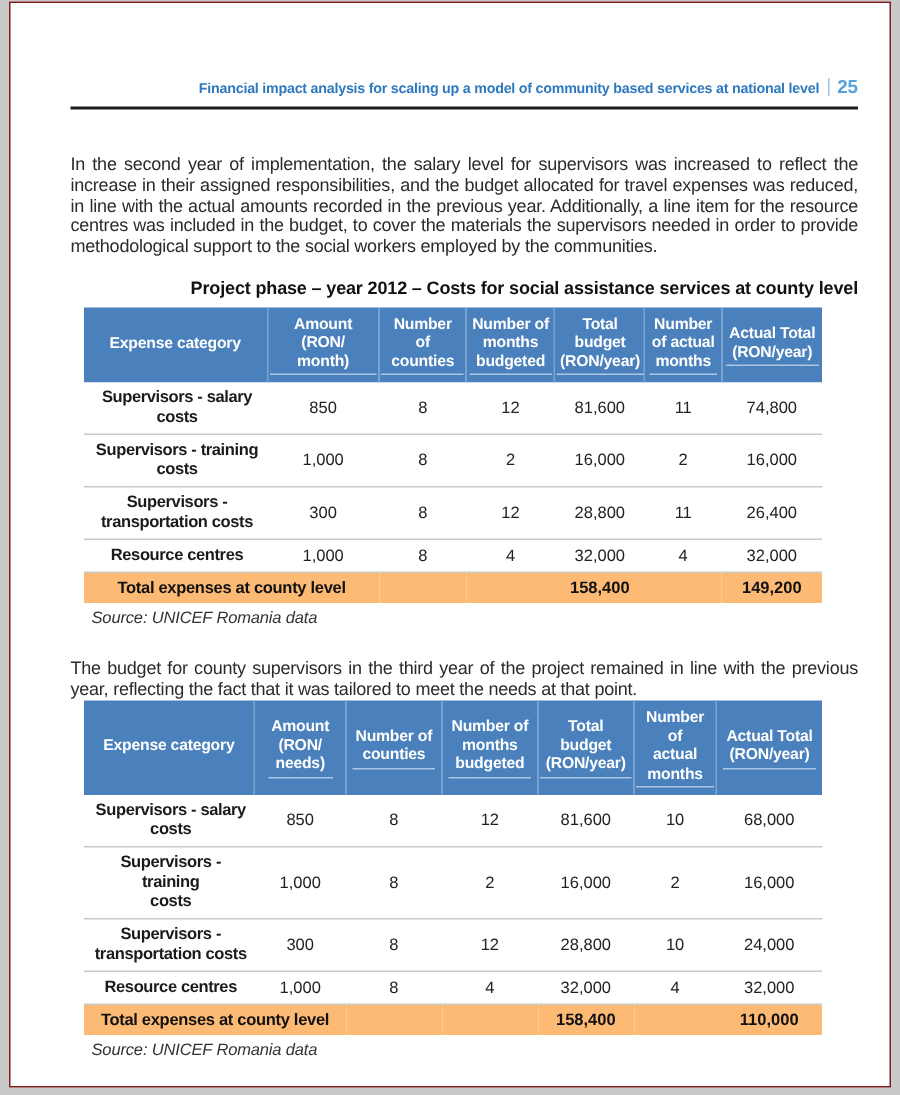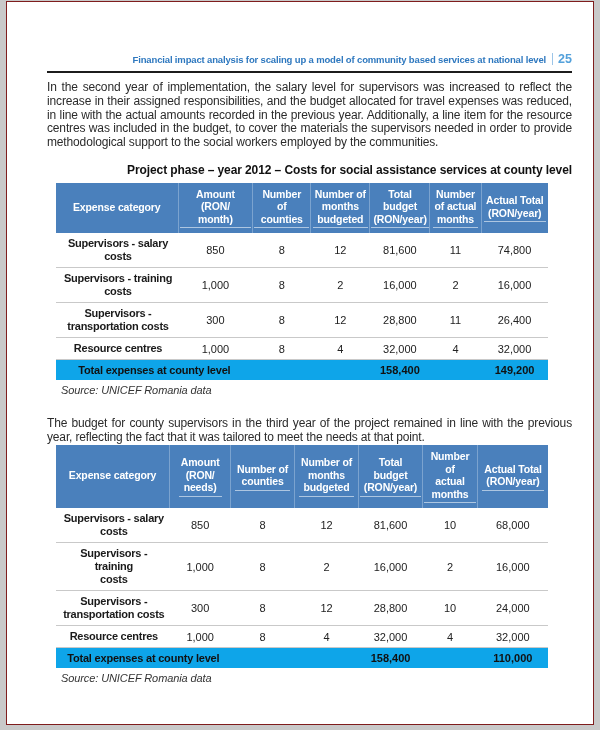--- a/index.html
+++ b/index.html
@@ -17,40 +17,40 @@
     border: 1px solid #7f1d1d;
     padding: 0 21px 0 40px;
   }
   .running-header { margin-top: 49px; text-align: right; line-height: 14px; white-space: nowrap; }
   .rh-title { color: #2e78bf; font-weight: bold; font-size: 9.5px; letter-spacing: -0.15px; }
   .rh-sep { display: inline-block; width: 1px; height: 12px; background: #9cc5e8; margin: 0 5px 0 6px; vertical-align: -2px; }
   .rh-num { color: #54a1db; font-weight: bold; font-size: 12.5px; }
   .rule { height: 2px; background: #1c1c1c; margin-top: 4px; }
   .para {
     font-size: 12px; line-height: 13.8px; text-align: justify;
-    color: #2b2b2b; letter-spacing: -0.15px; margin: 8px 0 0 0;
+    color: #2b2b2b; letter-spacing: -0.15px; margin: 30px 0 0 0;
   }
   .para.second { margin-top: 21px; }
   .tbl-title { font-size: 12px; font-weight: bold; color: #111; margin: 13px 0 6px 0; letter-spacing: -0.1px; text-align: right; }
   table { border-collapse: collapse; table-layout: fixed; width: 492px; margin-left: 9px; }
   thead th {
     background: #4a80bc; color: #ffffff; font-size: 10.5px; font-weight: bold;
     text-align: center; vertical-align: middle; padding: 5px 1px;
     line-height: 12.5px; letter-spacing: -0.15px;
   }
   thead th + th { border-left: 1px solid #7ba3cf; }
   thead th .thu { display: inline-block; white-space: pre-line; padding: 0 2px 2px 2px; }
   thead th .thu.underlined { border-bottom: 1px solid rgba(255,255,255,0.55); }
   tbody td { font-size: 11px; border-bottom: 1px solid #c9c9c9; padding: 4px 2px; background: #ffffff; }
   td.lbl {
     font-weight: bold; white-space: pre-line; text-align: center;
     padding-left: 4px; line-height: 13px; letter-spacing: -0.25px; color: #1a1a1a;
   }
   td.num { text-align: center; color: #222222; }
-  tr.total td { background: #0ea5e9; border-bottom: none; font-weight: bold; padding: 4px 2px; }
+  tr.total td { background: #fdba74; border-bottom: none; font-weight: bold; padding: 4px 2px; }
   tr.total td.tlabel { text-align: center; letter-spacing: -0.2px; color: #111; }
   tr.total td.num { color: #111; }
   .source { font-style: italic; font-size: 11px; color: #333333; margin: 4px 0 0 14px; letter-spacing: -0.1px; }
 </style>
 </head>
 <body>
 
 <div class="frame">
   <div class="page">
 

